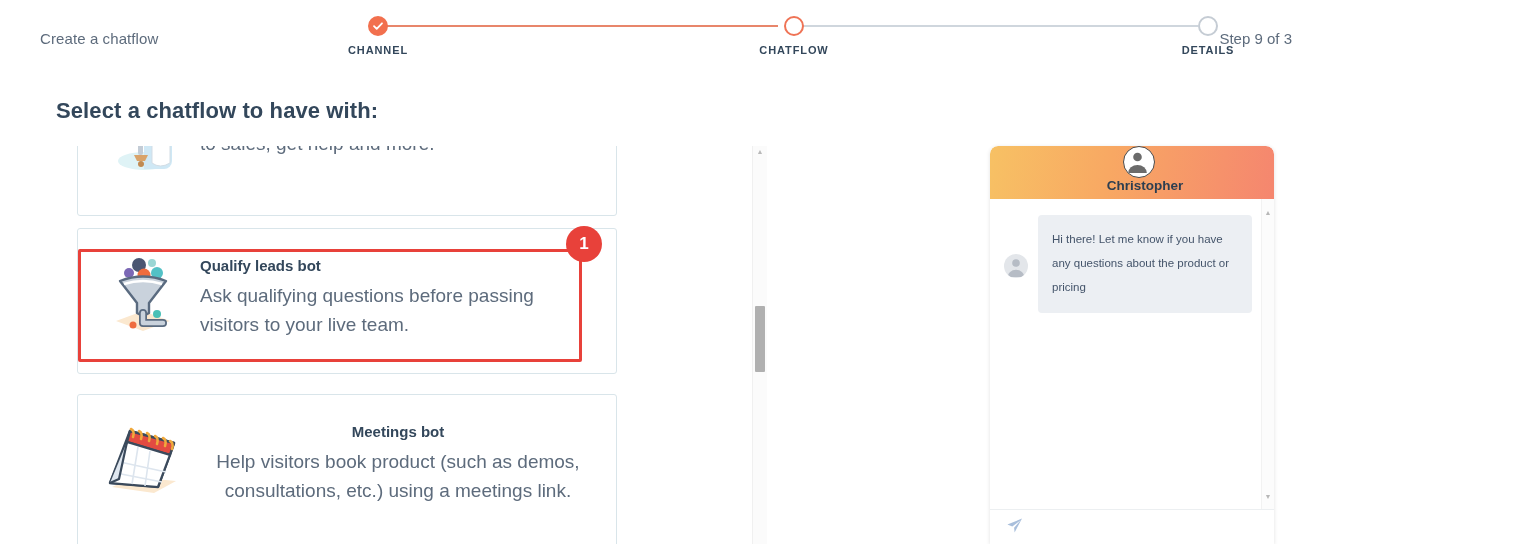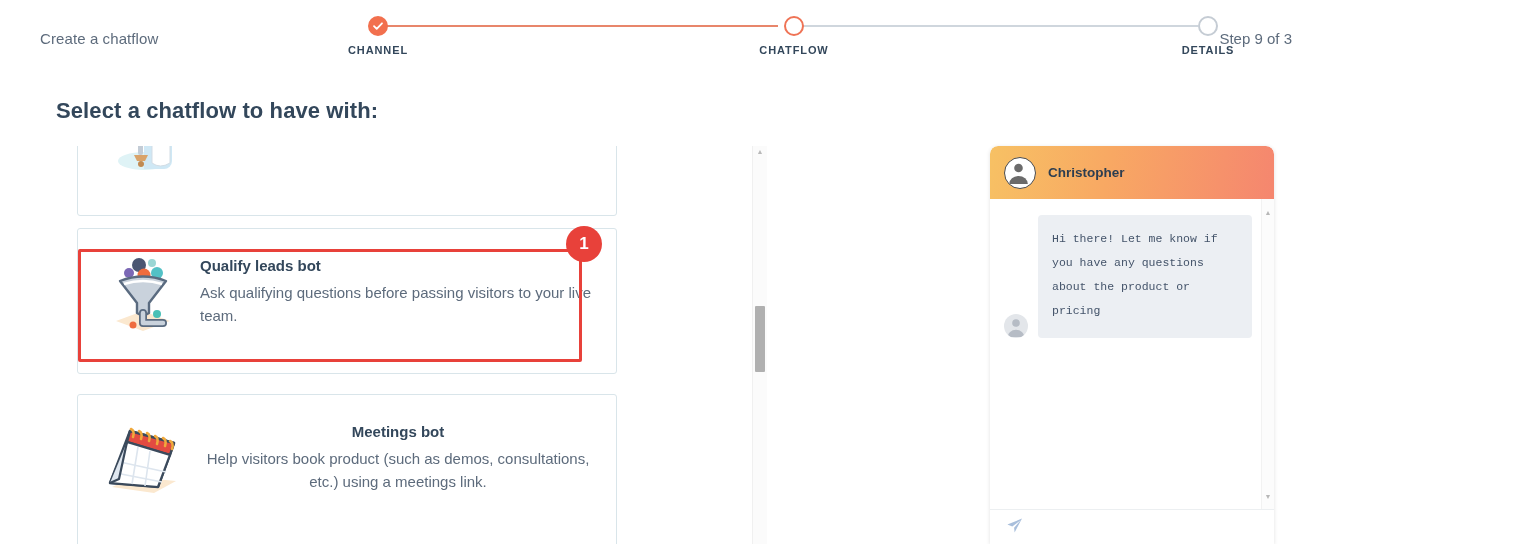--- a/index.html
+++ b/index.html
@@ -129,21 +129,21 @@
     position: relative;
   }
   .card-body { flex: 1 1 auto; padding-top: 6px; }
   .card-title {
     font-size: 15px;
     font-weight: bold;
     color: #33475b;
     margin-bottom: 8px;
   }
   .card-desc {
-    font-size: 15px;
+    font-size: 19px;
     line-height: 1.52;
     color: #5d6b7c;
   }
 
   
   #card-actions {
     top: -74px;
     height: 144px;
   }
   #card-qualify { top: 82px; height: 146px; }
@@ -218,23 +218,24 @@
     background: #fff;
     box-shadow: 0 1px 4px rgba(0,0,0,.12);
     border-radius: 8px 8px 0 0;
     overflow: hidden;
   }
   .chat-header {
     height: 53px;
     background: linear-gradient(100deg, #f7c164 0%, #f8a863 42%, #f5866f 100%);
     display: flex;
     align-items: center;
-    padding-left: 14px;
+    padding-left: 26px;
     border-radius: 8px 8px 0 0;
     box-sizing: border-box;
+    flex-direction: column;
   }
   .chat-avatar {
     width: 30px;
     height: 30px;
     border-radius: 50%;
     background: #fff;
     border: 1.5px solid #4a4a4a;
     margin-right: 12px;
     position: relative;
     overflow: hidden;
@@ -245,21 +246,21 @@
     font-weight: bold;
     color: #2d3e50;
   }
   .chat-body {
     position: relative;
     height: 310px;
     background: #fff;
     padding: 16px 16px 0 14px;
     box-sizing: border-box;
   }
-  .msg-row { display: flex; align-items: flex-end; font-family: Liberation Mono, monospace; }
+  .msg-row { display: flex; align-items: center; }
   .msg-avatar {
     width: 24px;
     height: 24px;
     border-radius: 50%;
     background: #e3e6ea;
     flex: 0 0 auto;
     margin-right: 10px;
     margin-top: 4px;
     position: relative;
     overflow: hidden;

